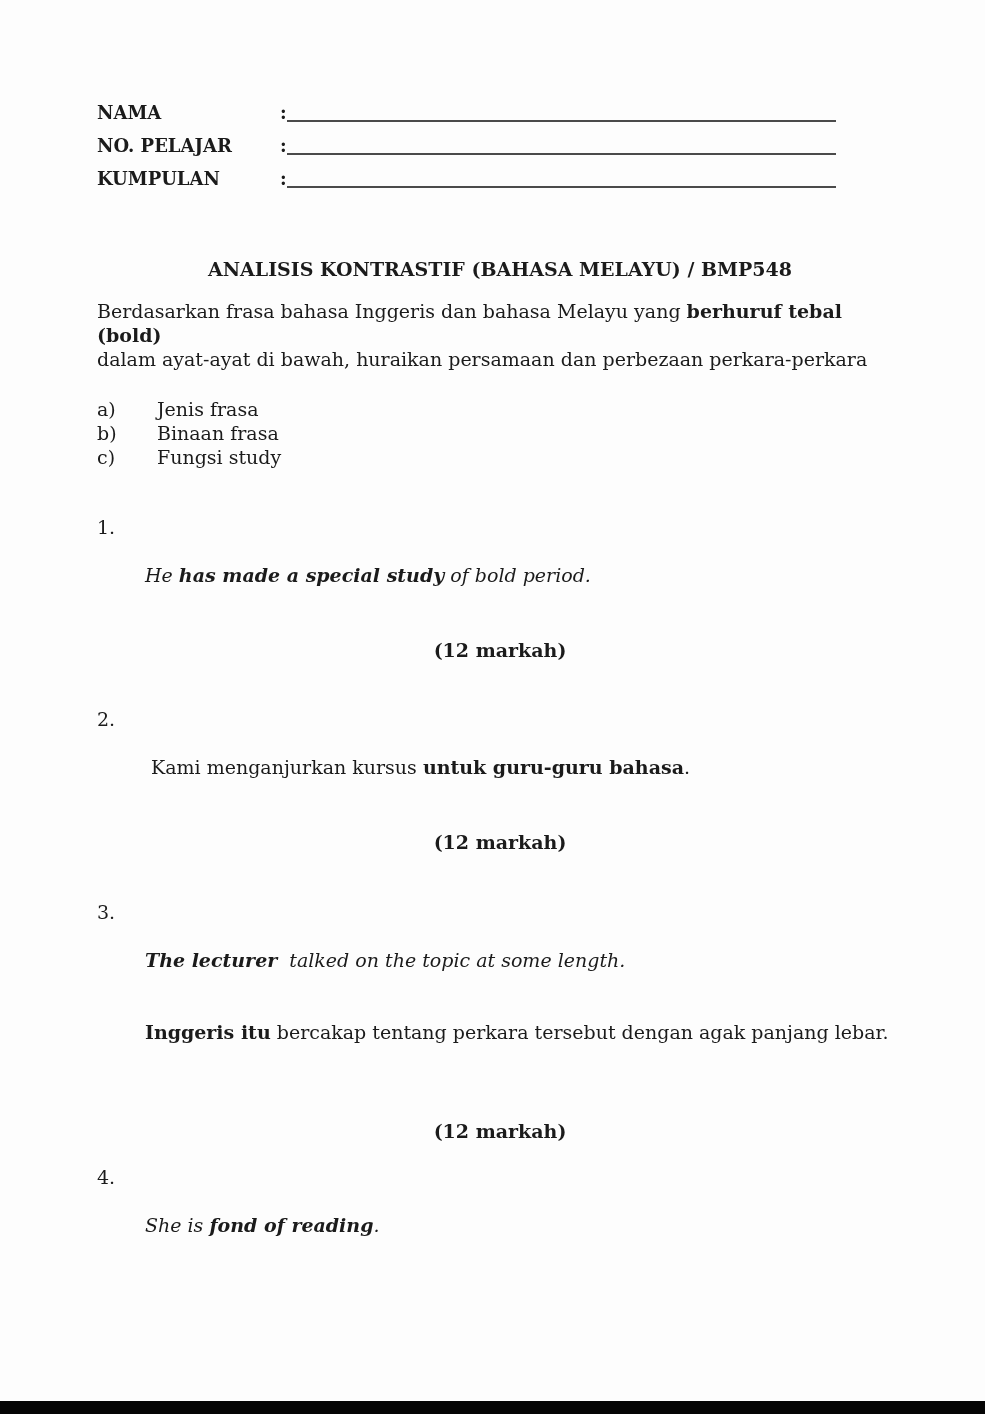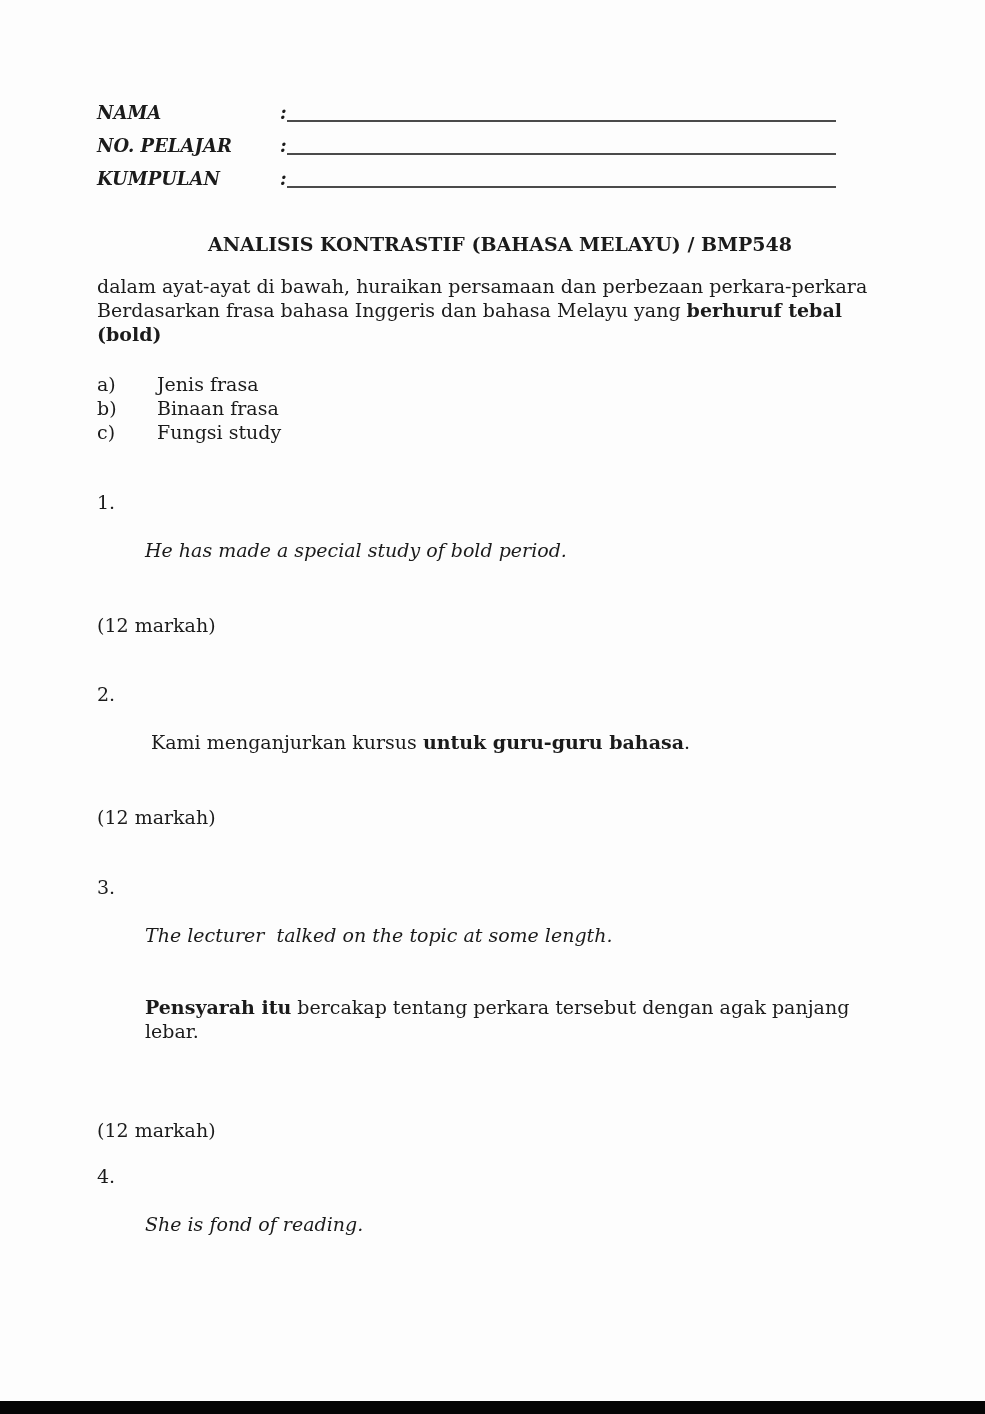--- a/index.html
+++ b/index.html
@@ -29,33 +29,32 @@
   .fields { }
   .field-row {
     display: flex;
     align-items: flex-end;
     width: 739px;
     height: 20px;
     margin-bottom: 13px;
     font-weight: bold;
     font-size: 18px;
     line-height: 20px;
-    font-style: italic;
   }
   .field-label { flex: none; width: 183px; }
   .field-colon { flex: none; }
   .field-line {
     flex: 1;
     height: 16px;
     border-bottom: 2px solid #4b4b4b;
     margin-bottom: 1px;
   }
   
   .title-block {
-    margin-top: 43px;
+    margin-top: 68px;
     text-align: center;
     font-weight: bold;
   }
   
   .intro { margin-top: 18px; }
   .intro-line { white-space: pre-wrap; }
   .b { font-weight: bold; }
   
   .aspects { margin-top: 26px; }
   .aspect-row { display: flex; }
@@ -63,22 +62,22 @@
   
   .q { }
   .q1 { margin-top: 46px; }
   .q2 { margin-top: 45px; }
   .q3 { margin-top: 46px; }
   .q4 { margin-top: 22px; }
   .qrow { display: flex; }
   .qnum { flex: none; width: 48px; }
   .qbody { flex: 1; white-space: pre-wrap; }
   .en { font-style: italic; }
-  .en .bi { font-weight: normal; font-style: italic; text-align: center; }
-  .marks { text-align: left; margin-top: 3px; }
+  .en .bi { font-weight: bold; font-style: italic; text-align: center; }
+  .marks { text-align: center; margin-top: 3px; font-weight: bold; }
   .marks-gap { margin-top: 27px; }
   
   .bottom-bar {
     position: absolute;
     left: 0;
     right: 0;
     bottom: 0;
     height: 13px;
     background: #050505;
   }
@@ -105,22 +104,22 @@
           <span class="field-colon">:</span>
         <span class="field-line"></span>
       </div>
     </div>
 
     <div class="title-block">
       <div>ANALISIS KONTRASTIF (BAHASA MELAYU) / BMP548</div>
     </div>
 
     <div class="intro">
+      <div class="intro-line"><span>Berdasarkan frasa bahasa Inggeris dan bahasa Melayu yang </span><span class="b">berhuruf tebal (bold)</span><span></span></div>
       <div class="intro-line"><span>dalam ayat-ayat di bawah, huraikan persamaan dan perbezaan perkara-perkara</span><span class="b"></span><span></span></div>
-      <div class="intro-line"><span>Berdasarkan frasa bahasa Inggeris dan bahasa Melayu yang </span><span class="b">berhuruf tebal (bold)</span><span></span></div>
     </div>
 
     <div class="aspects">
       <div class="aspect-row">
         <span class="aspect-letter">a)</span>
           <span>Jenis frasa</span>
       </div>
       <div class="aspect-row">
         <span class="aspect-letter">b)</span>
           <span>Binaan frasa</span>
@@ -149,21 +148,21 @@
         </div>
       </div>
       <div class="marks">(12 markah)</div>
     </div>
 
     <div class="q q3">
       <div class="qrow">
         <span class="qnum">3.</span>
         <div class="qbody">
           <div class="en"><span></span><span class="bi">The lecturer</span><span>  talked on the topic at some length.</span></div>
-          <div class="ms"><span></span><span class="b">Pensyarah itu</span><span> bercakap tentang perkara tersebut dengan agak panjang lebar.</span></div>
+          <div class="ms"><span></span><span class="b">Inggeris itu</span><span> bercakap tentang perkara tersebut dengan agak panjang lebar.</span></div>
         </div>
       </div>
       <div class="marks marks-gap">(12 markah)</div>
     </div>
 
     <div class="q q4">
       <div class="qrow">
         <span class="qnum">4.</span>
         <div class="qbody">
           <div class="en"><span>She is </span><span class="bi">fond of reading</span><span>.</span></div>

